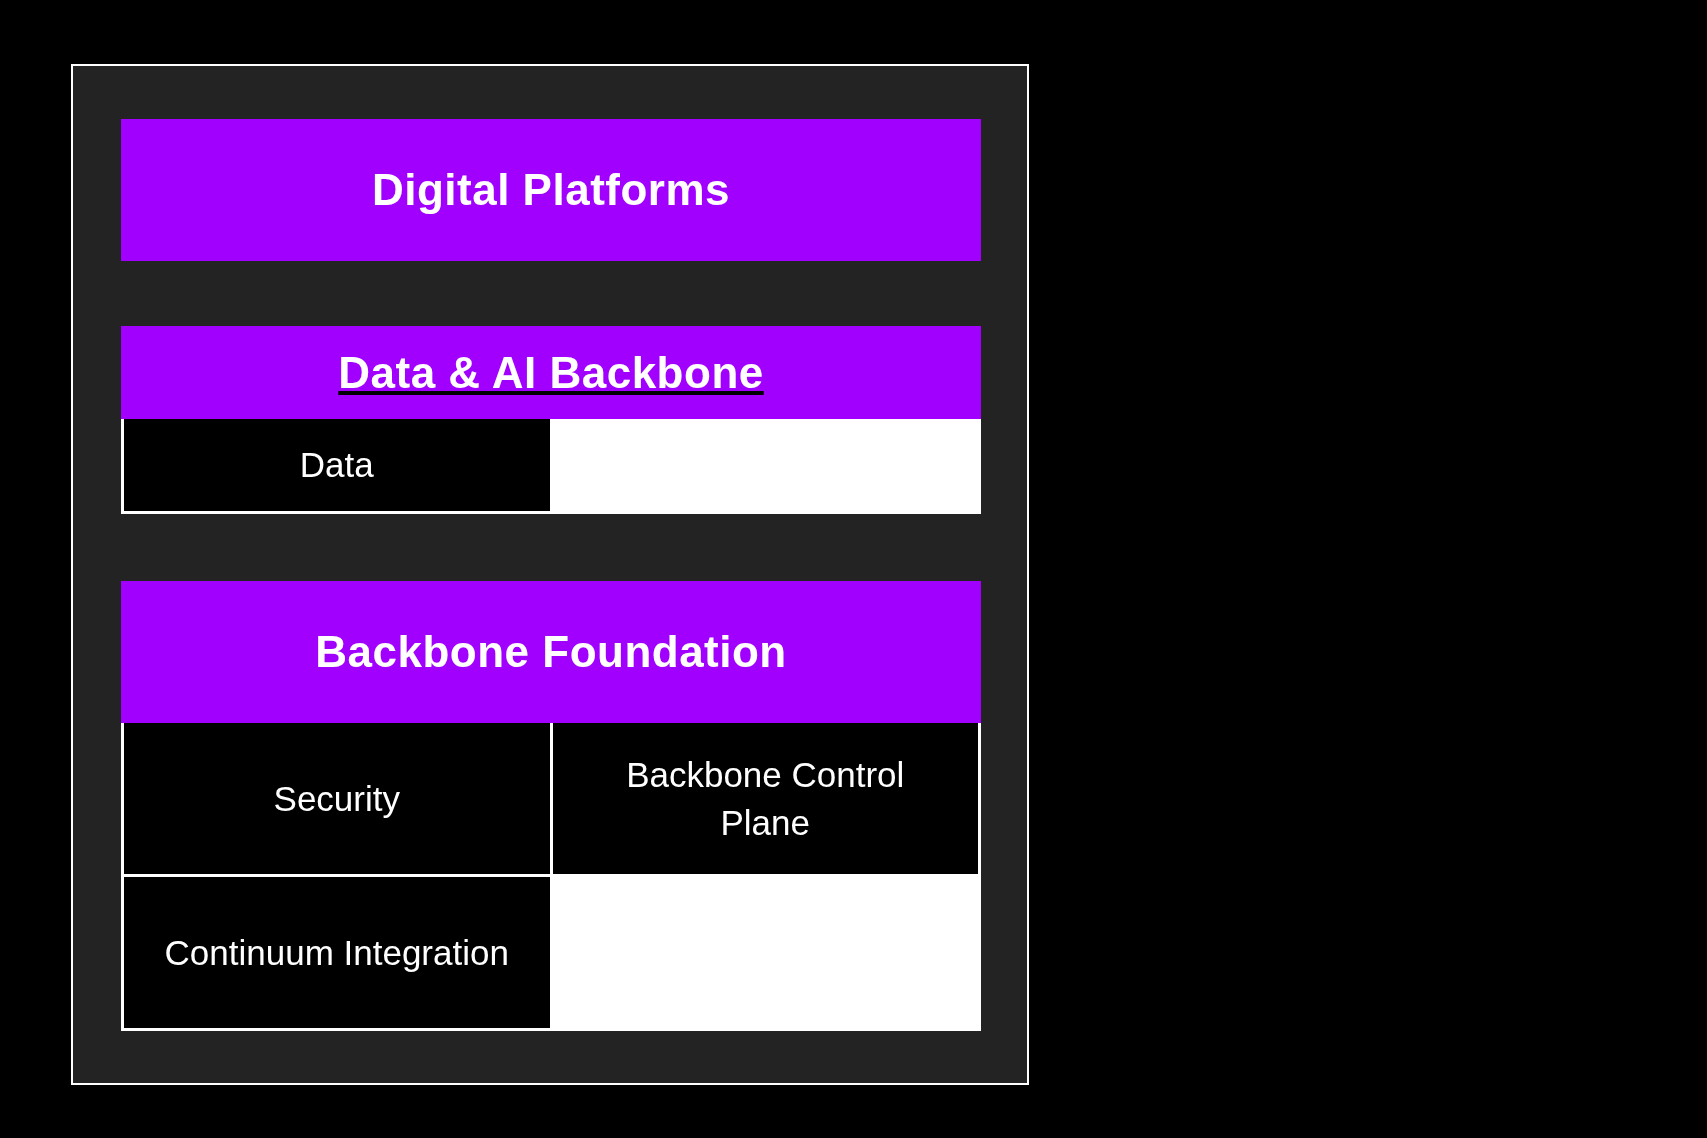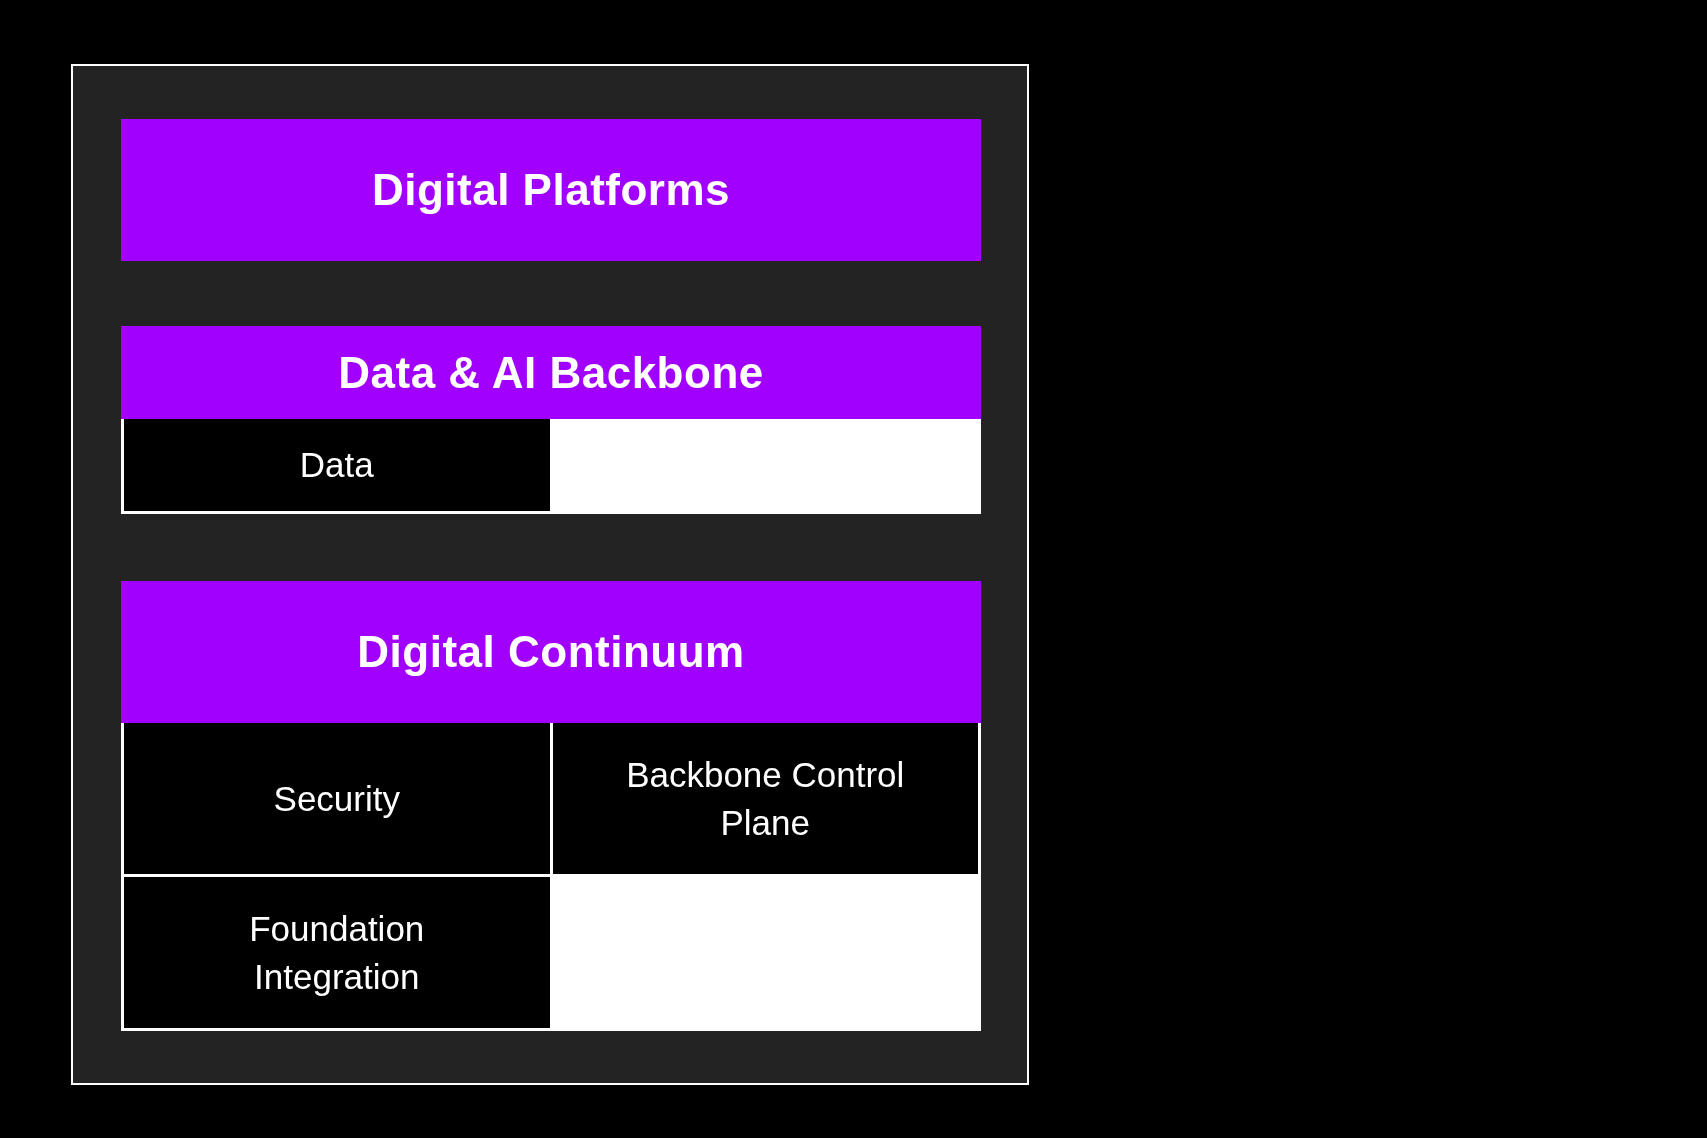--- a/index.html
+++ b/index.html
@@ -38,21 +38,21 @@
   }
   .purple-block .hdr-label {
     color: #ffffff;
     font-size: 44px;
     font-weight: bold;
     letter-spacing: 0.5px;
     text-align: center;
   }
 
   .block-digital-platforms { top: 53px;  height: 142px; }
-  .block-data-ai-header    { top: 260px; height: 93px;  }
+  .block-data-ai-header    { top: 260px; height: 93px; text-decoration: underline;  }
   .block-digital-foundation{ top: 515px; height: 142px; }
 
   
   .cell-table {
     position: absolute;
     left: 48px;
     width: 854px; 
     display: grid;
     grid-template-columns: 1fr 1fr;
     gap: 3px;
@@ -92,22 +92,22 @@
 
   <div class="purple-block block-data-ai-header">
     <span class="hdr-label">Data &amp; AI Backbone</span>
   </div>
 
   <div class="cell-table table-data-ai">
     <div class="cell">Data</div>
   </div>
 
   <div class="purple-block block-digital-foundation">
-    <span class="hdr-label">Digital Continuum</span>
+    <span class="hdr-label">Backbone Foundation</span>
   </div>
 
   <div class="cell-table table-foundation">
     <div class="cell">Security</div>
     <div class="cell">Backbone Control Plane</div>
-    <div class="cell">Foundation Integration</div>
+    <div class="cell">Continuum Integration</div>
   </div>
 
 </div>
 
 </body></html>

